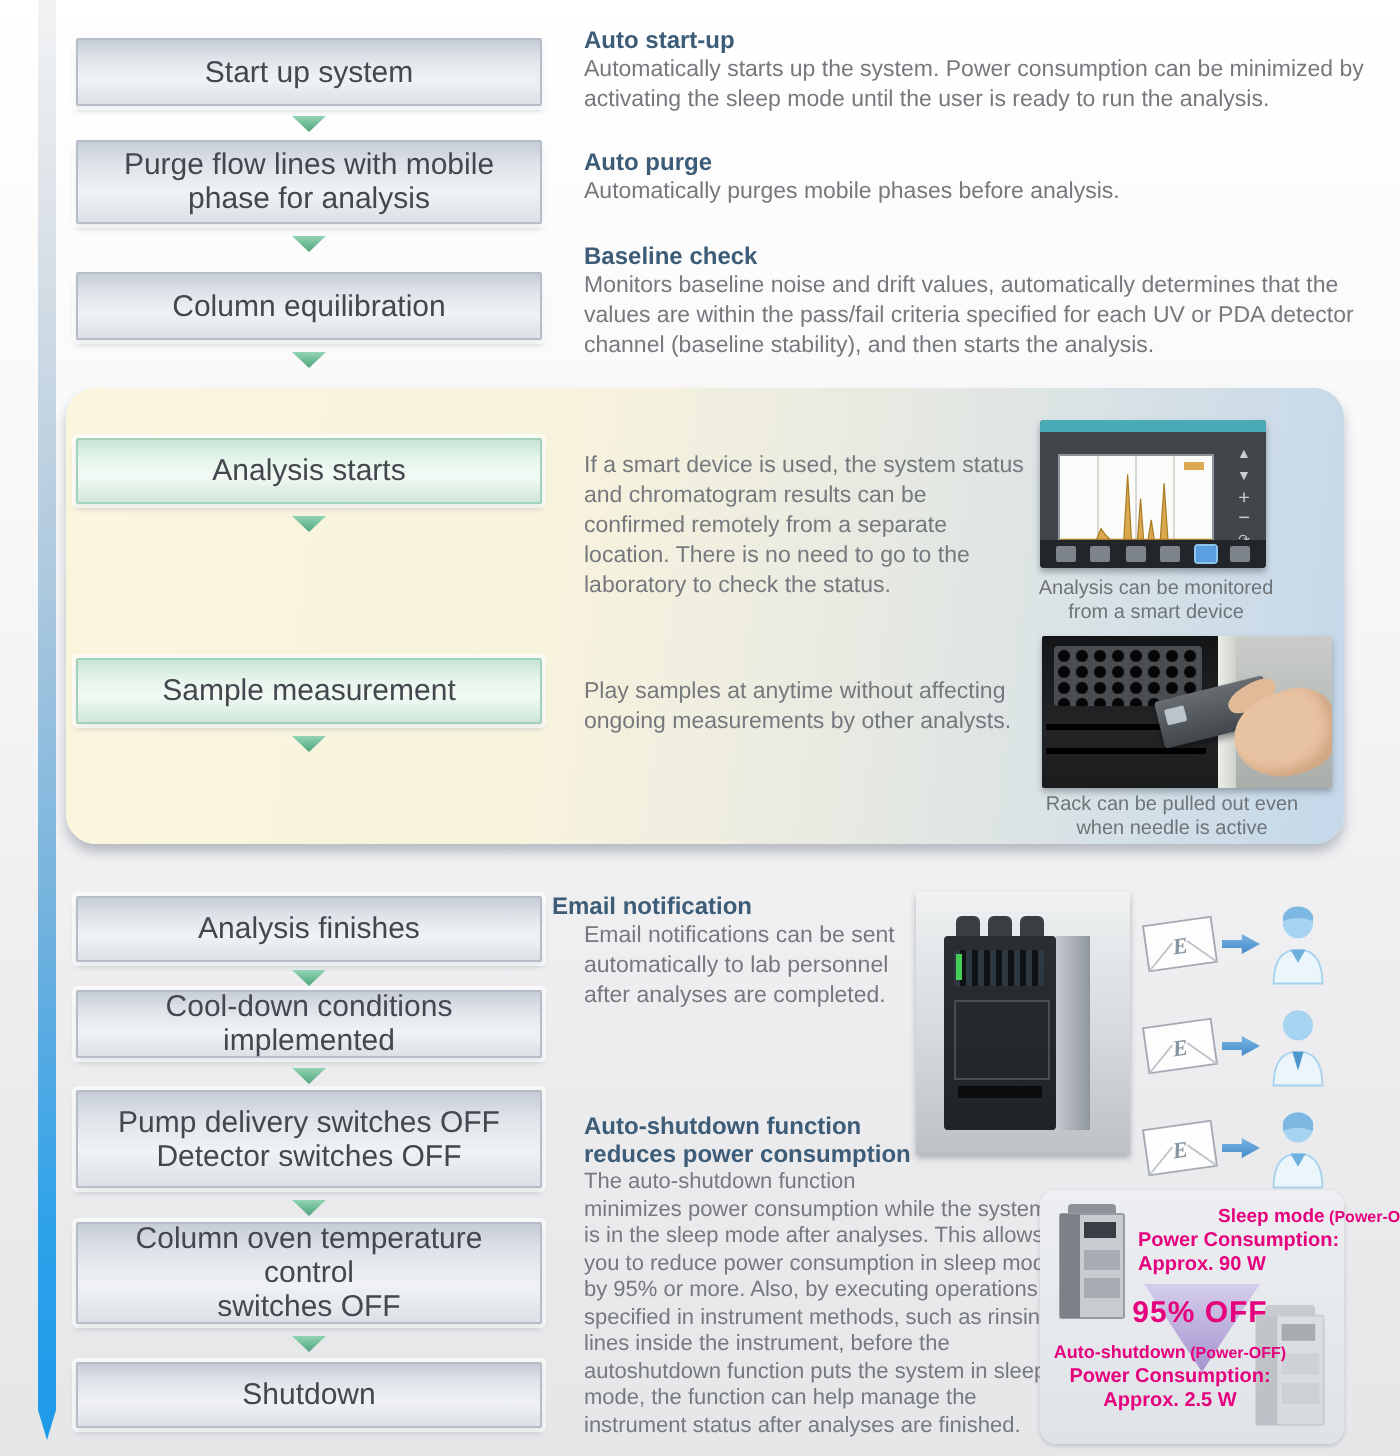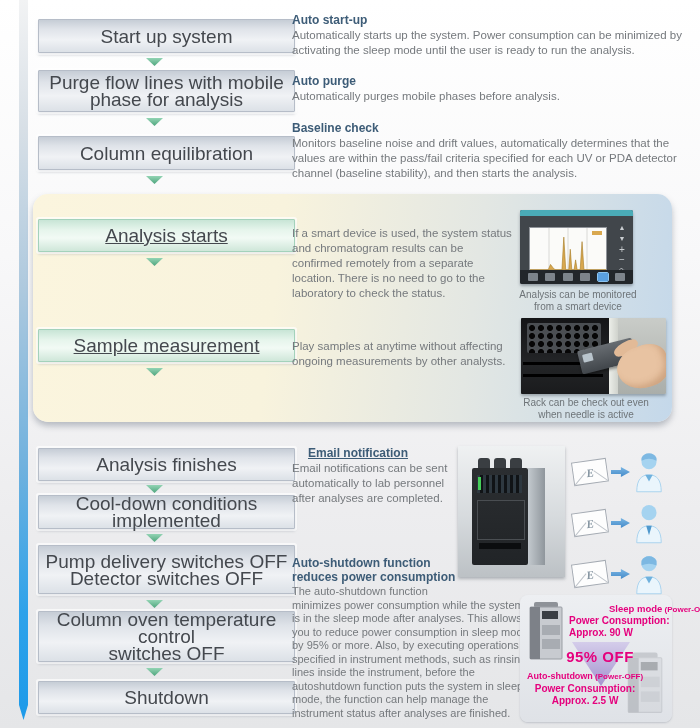--- a/index.html
+++ b/index.html
@@ -9,32 +9,31 @@
     background:linear-gradient(180deg,#ffffff 0%,#f8f8f9 35%,#ededef 70%,#e5e6e8 100%);
   }
   
   .flow-arrow{
     position:absolute;left:19px;top:0;width:9px;height:720px;
     background:linear-gradient(180deg,#f2f3f4 0%,#d7dfe6 18%,#aec9de 40%,#6fb1de 65%,#2ea2ea 85%,#1d9ae9 100%);
     clip-path:polygon(0 0,100% 0,100% calc(100% - 15px),50% 100%,0 calc(100% - 15px));
   }
   
   .step{
-    position:absolute;left:38px;width:257px;
+    position:absolute;left:38px;width:233px;
     display:flex;align-items:center;justify-content:center;text-align:center;
     background:linear-gradient(180deg,#c6cdd6 0%,#dfe3e9 28%,#f0f2f5 62%,#dce1e7 100%);
     border:1px solid #b6bdc8;border-radius:1px;
     box-shadow:0 0 0 2px rgba(255,255,255,.65), 0 2px 3px rgba(120,130,145,.4);
-    color:#44484e;font-size:19px;line-height:17px;white-space:pre-line;
+    color:#44484e;font-size:15px;line-height:17px;white-space:pre-line;
     box-sizing:border-box;padding:14px 6px;
   }
   .step.mint{
     background:linear-gradient(180deg,#c8e5d6 0%,#e6f5ec 32%,#f2faf5 58%,#cfe7d9 100%);
     border:1px solid #a3d2bb;
-    text-decoration:underline;
   }
   .chev{
     position:absolute;left:146px;width:17px;height:8px;
     background:linear-gradient(180deg,#93d4b4,#4ea57d);
     clip-path:polygon(0 0,100% 0,50% 100%);
   }
   
   .hl-panel{
     position:absolute;left:33px;top:194px;width:639px;height:228px;border-radius:15px;
     background:linear-gradient(97deg,#fbf5de 0%,#f8f3dd 38%,#e3e7e3 68%,#c4d8ea 100%);
@@ -127,21 +126,21 @@
   <div class="h" style="left:292px;top:74px;">Auto purge</div>
   <div class="p" style="left:292px;top:89px;width:400px;">Automatically purges mobile phases before analysis.</div>
 
   <div class="h" style="left:292px;top:121px;">Baseline check</div>
   <div class="p" style="left:292px;top:136px;width:402px;">Monitors baseline noise and drift values, automatically determines that the values are within the pass/fail criteria specified for each UV or PDA detector channel (baseline stability), and then starts the analysis.</div>
 
   <div class="p" style="left:292px;top:226px;width:224px;">If a smart device is used, the system status and chromatogram results can be confirmed remotely from a separate location. There is no need to go to the laboratory to check the status.</div>
 
   <div class="p" style="left:292px;top:339px;width:228px;">Play samples at anytime without affecting ongoing measurements by other analysts.</div>
 
-  <div class="h" style="left:308px;top:446px;text-decoration:underline;">Email notification</div>
+  <div class="h" style="left:276px;top:446px;">Email notification</div>
   <div class="p" style="left:292px;top:461px;width:172px;">Email notifications can be sent automatically to lab personnel after analyses are completed.</div>
 
   <div class="h" style="left:292px;top:556px;">Auto-shutdown function
 reduces power consumption</div>
   <div class="p" style="left:292px;top:585px;width:242px;font-size:11px;line-height:13.5px;">The auto-shutdown function
 minimizes power consumption while the system is in the sleep mode after analyses. This allows you to reduce power consumption in sleep mode by 95% or more. Also, by executing operations specified in instrument methods, such as rinsing lines inside the instrument, before the autoshutdown function puts the system in sleep mode, the function can help manage the instrument status after analyses are finished.</div>
 
   <div class="tablet">
     <div class="tbar"></div>
     <div class="tbody">
@@ -179,21 +178,21 @@
     <div class="tray"></div>
     <div class="rail" style="top:44px;"></div>
     <div class="rail" style="top:56px;"></div>
     <div class="dooredge"></div>
     <div class="pulled">
         <i></i>
       </div>
     <div class="thumb"></div>
     <div class="hand"></div>
   </div>
-  <div class="cap" style="left:506px;top:397px;width:160px;">Rack can be check out even
+  <div class="cap" style="left:506px;top:397px;width:160px;">Rack can be pulled out even
 when needle is active</div>
 
   <div class="instimg">
     <div class="cap" style="left:20px;"></div>
     <div class="cap" style="left:36px;"></div>
     <div class="cap" style="left:52px;"></div>
     <div class="tower"></div>
     <div class="side"></div>
     <div class="screen"></div>
     <div class="led"></div>

